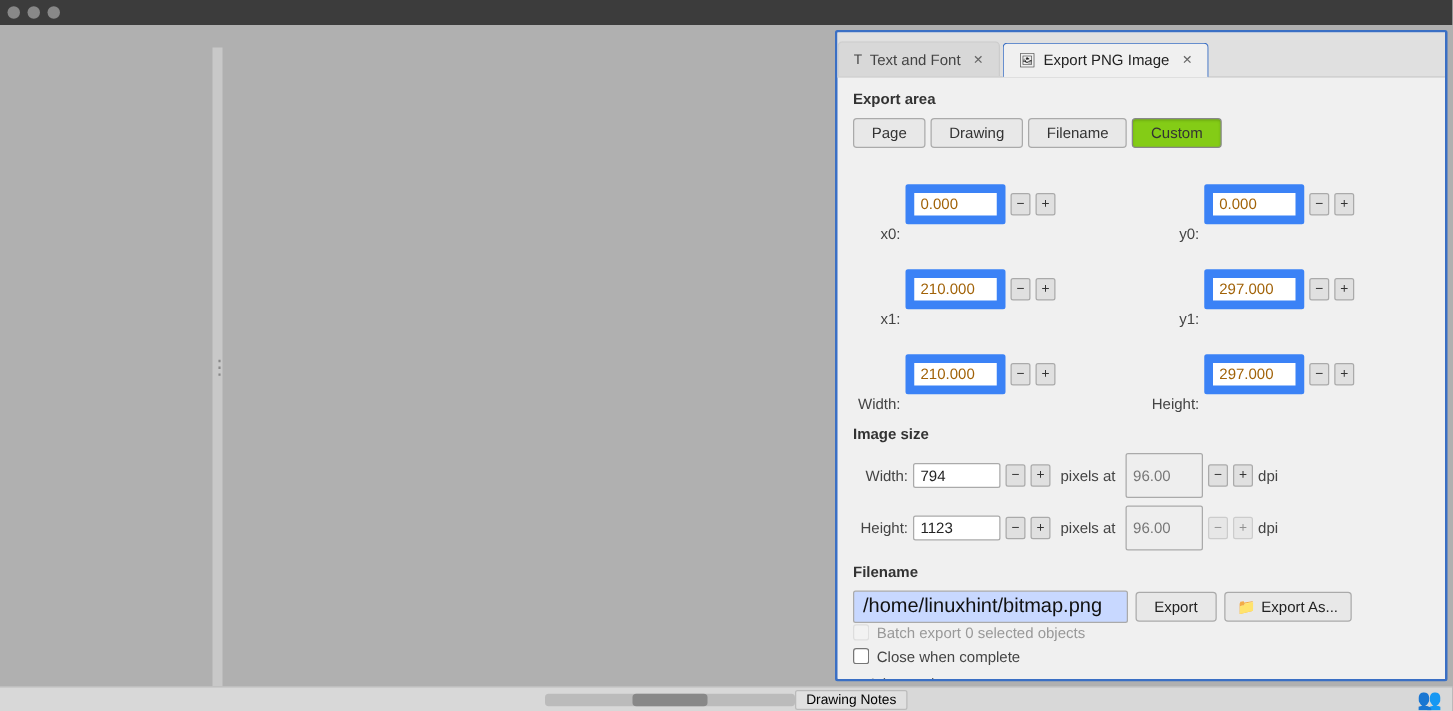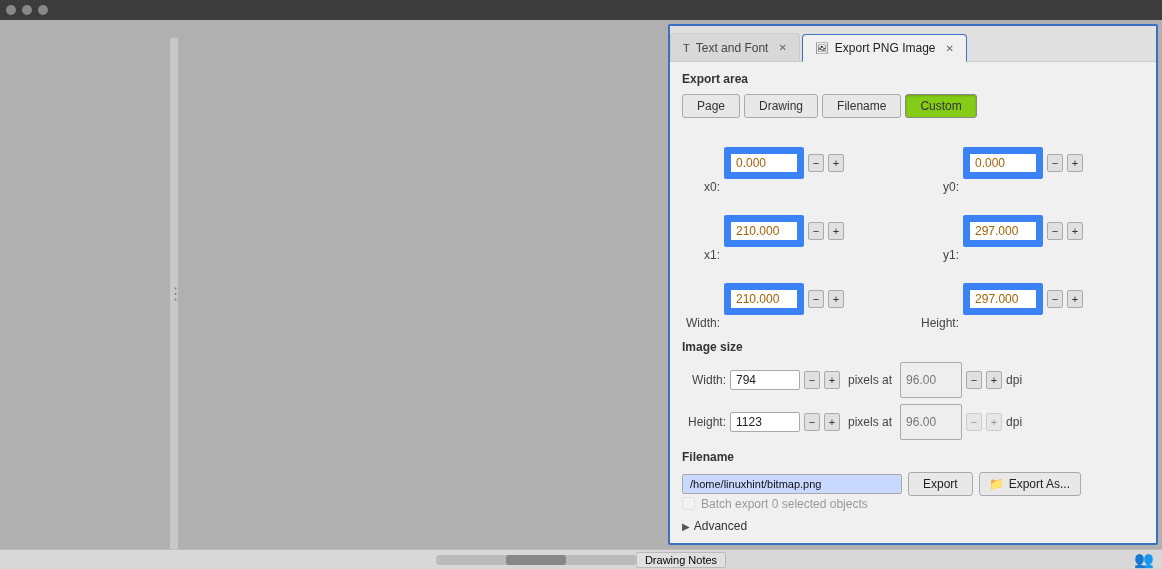--- a/index.html
+++ b/index.html
@@ -271,21 +271,21 @@
 
     
     .filename-section {
       margin-bottom: 1px;
     }
     .filename-input {
       border: 1px solid #aaa;
       background: #c8d8ff;
       border-radius: 2px;
       padding: 3px 7px;
-      font-size: 11px;
+      font-size: 16px;
       width: 220px;
       color: #111;
     }
     .filename-row {
       display: flex;
       align-items: center;
       gap: 6px;
     }
     .btn-export {
       padding: 4px 14px;
@@ -549,20 +549,24 @@
             <span>Export As...</span>
           </button>
         </div>
       </div>
 
       <div class="checkbox-section">
         <div class="checkbox-row disabled">
           <input type="checkbox" id="batch-export" disabled="" style="">
           <label class="checkbox-label" for="batch-export">Batch export 0 selected objects</label>
         </div>
+        <div class="checkbox-row">
+          <input type="checkbox" id="close-complete" style="">
+          <label class="checkbox-label" for="close-complete">Close when complete</label>
+        </div>
       </div>
 
       <div class="advanced-row">
         <span class="advanced-arrow">▶</span>
         <span class="advanced-label">Advanced</span>
       </div>
 
     </div>
   </div>
 </div>

